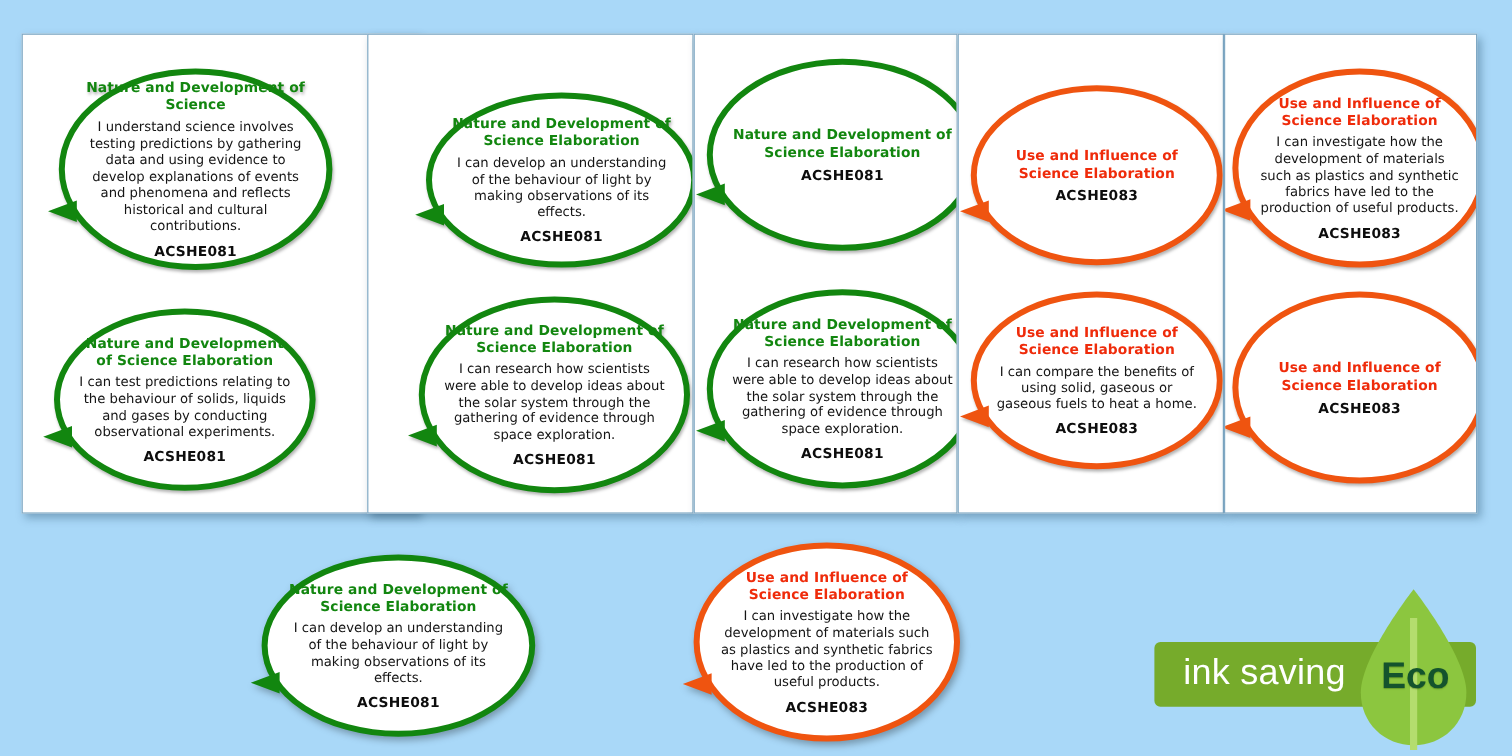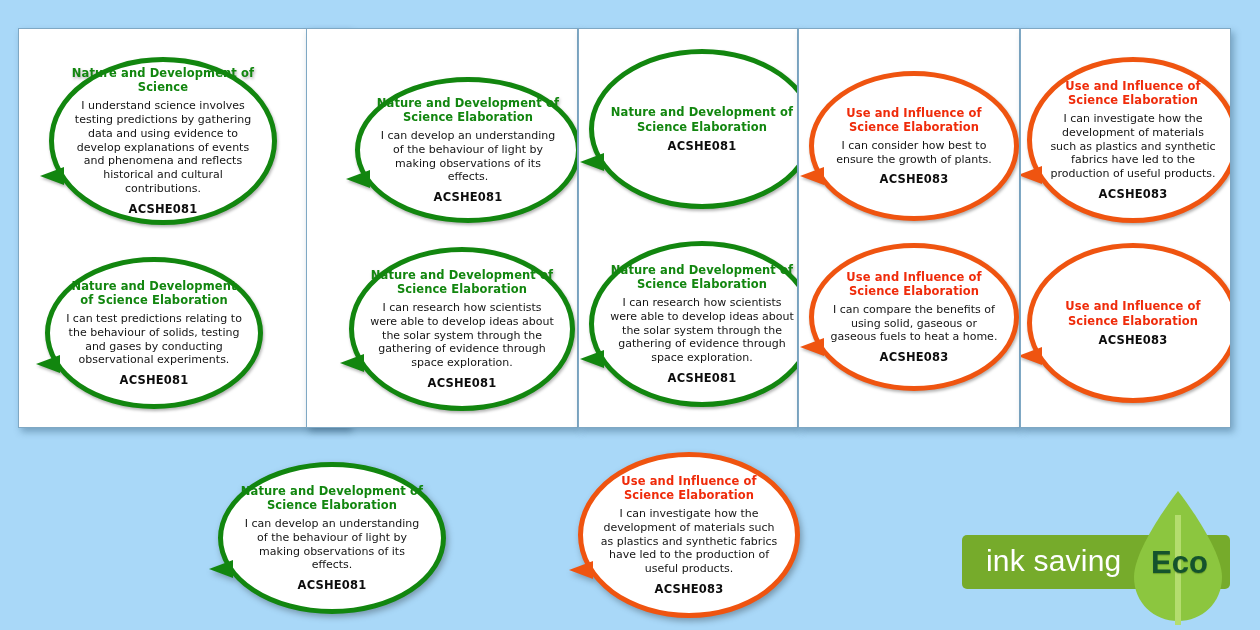--- a/index.html
+++ b/index.html
@@ -142,21 +142,21 @@
 <body>
 
 <div class="sheet" id="sheet1">
   <div class="bubble" id="c1">
     <div class="bub-title">Nature and Development of Science</div>
     <div class="bub-body">I understand science involves testing predictions by gathering data and using evidence to develop explanations of events and phenomena and reflects historical and cultural contributions.</div>
     <div class="bub-code">ACSHE081</div>
   </div>
   <div class="bubble" id="c2">
     <div class="bub-title">Nature and Development of Science Elaboration</div>
-    <div class="bub-body">I can test predictions relating to the behaviour of solids, testing and gases by conducting observational experiments.</div>
+    <div class="bub-body">I can test predictions relating to the behaviour of solids, liquids and gases by conducting observational experiments.</div>
     <div class="bub-code">ACSHE081</div>
   </div>
 </div>
 
 <div class="sheet" id="sheet2">
   <div class="bubble" id="c3">
     <div class="bub-title">Nature and Development of Science Elaboration</div>
     <div class="bub-body">I can develop an understanding of the behaviour of light by making observations of its effects.</div>
     <div class="bub-code">ACSHE081</div>
   </div>
@@ -175,21 +175,20 @@
   <div class="bubble" id="c6">
     <div class="bub-title">Nature and Development of Science Elaboration</div>
     <div class="bub-body">I can research how scientists were able to develop ideas about the solar system through the gathering of evidence through space exploration.</div>
     <div class="bub-code">ACSHE081</div>
   </div>
 </div>
 
 <div class="sheet" id="sheet4">
   <div class="bubble orange" id="c7">
     <div class="bub-title">Use and Influence of Science Elaboration</div>
-    <div class="bub-body">I can consider how best to ensure the growth of plants.</div>
     <div class="bub-code">ACSHE083</div>
   </div>
   <div class="bubble orange" id="c8">
     <div class="bub-title">Use and Influence of Science Elaboration</div>
     <div class="bub-body">I can compare the benefits of using solid, gaseous or gaseous fuels to heat a home.</div>
     <div class="bub-code">ACSHE083</div>
   </div>
 </div>
 
 <div class="sheet" id="sheet5">

